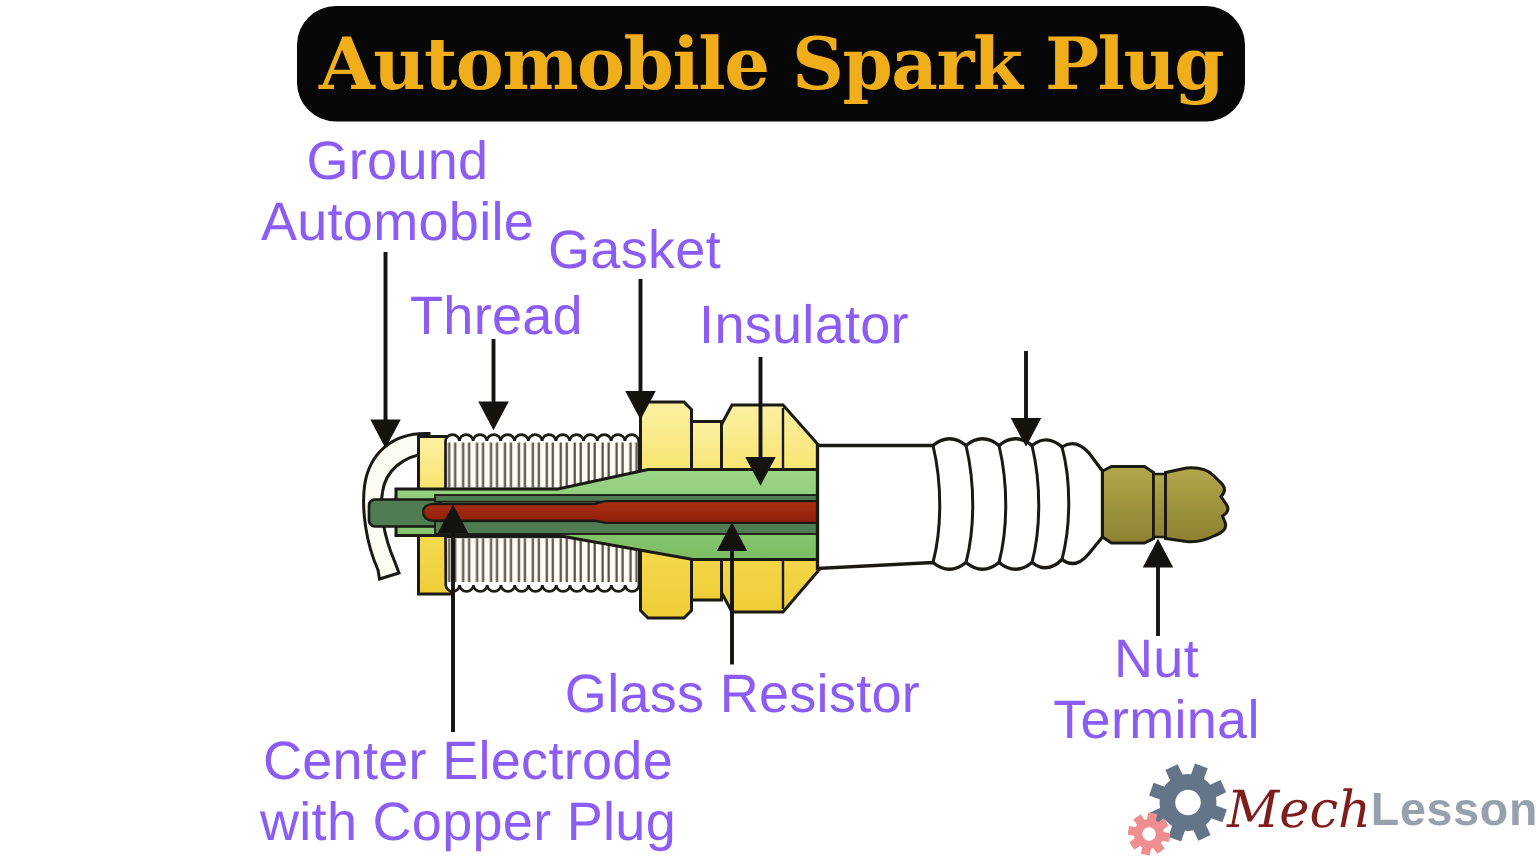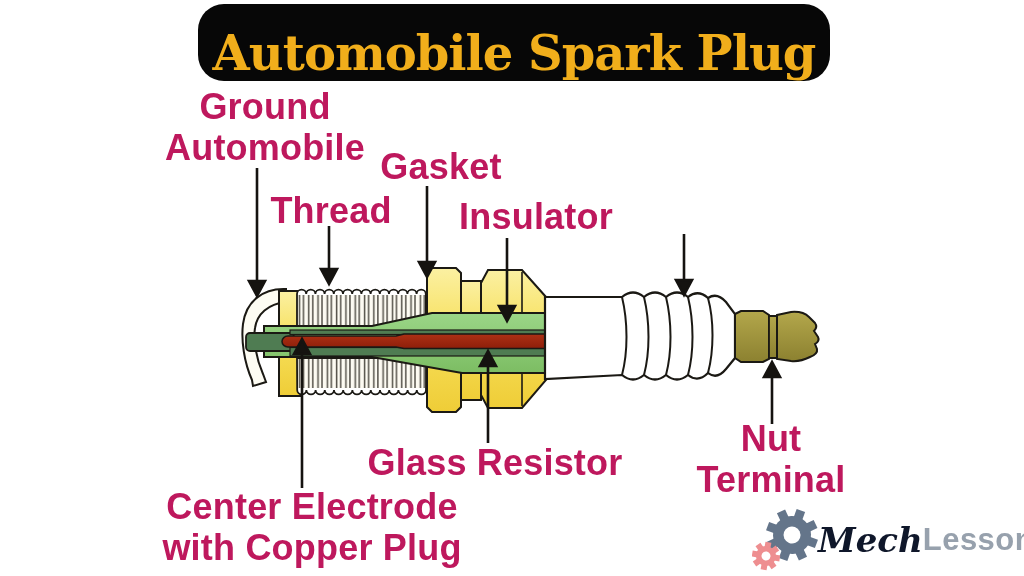--- a/index.html
+++ b/index.html
@@ -1,28 +1,28 @@
 <!DOCTYPE html>
 <html><head>
 <meta charset="utf-8">
 <style>
   html,body{margin:0;padding:0;background:#ffffff;}
   #stage{position:relative;width:1024px;height:576px;background:#ffffff;overflow:hidden;
          font-family:"Liberation Sans",sans-serif;}
   #plug-svg{position:absolute;left:0;top:0;}
   .title-box{position:absolute;left:198px;top:4px;width:632px;height:77px;background:#070707;
-             border-radius:26px;display:flex;align-items:flex-end;justify-content:center;}
+             border-radius:26px;display:flex;align-items:center;justify-content:center;}
   .title-text{font-family:"DejaVu Serif",serif;font-weight:700;font-size:48px;color:#F1AE1B;
               letter-spacing:-1px;white-space:nowrap;}
   .lbl{position:absolute;transform:translate(-50%,-50%);font-size:36px;line-height:41px;
-       color:#be185d;text-align:center;white-space:nowrap;letter-spacing:0.2px;font-weight:bold;}
+       color:#8b5cf6;text-align:center;white-space:nowrap;letter-spacing:0.2px;}
   .logo{position:absolute;left:752px;top:508px;display:flex;align-items:center;height:64px;}
   .logo-gears{width:72px;height:64px;flex:0 0 auto;}
-  .logo-mech{font-family:"DejaVu Serif",serif;font-style:italic;font-weight:700;font-size:34px;
-             color:#0f172a;margin-left:-6px;}
+  .logo-mech{font-family:"DejaVu Serif",serif;font-style:italic;font-weight:400;font-size:34px;
+             color:#7f1d1d;margin-left:-6px;}
   .logo-lesson{font-weight:700;font-size:31px;color:#97A1AD;letter-spacing:0.5px;}
 </style>
 </head>
 <body>
 
 <div id="stage">
 
   <svg id="plug-svg" width="1024" height="576" viewBox="0 0 1024 576">
     <defs>
       <linearGradient id="yg" x1="0" y1="0" x2="0" y2="1">
@@ -126,21 +126,21 @@
     <span class="title-text">Automobile Spark Plug</span>
   </div>
 
   <div class="lbl" style="left:265px;top:127px">
     <div>Ground</div>
     <div>Automobile</div>
   </div>
   <div class="lbl" style="left:331px;top:210px">
     <div>Thread</div>
   </div>
-  <div class="lbl" style="left:441px;top:166px">
+  <div class="lbl" style="left:423px;top:166px">
     <div>Gasket</div>
   </div>
   <div class="lbl" style="left:536px;top:216px">
     <div>Insulator</div>
   </div>
   <div class="lbl" style="left:771px;top:459px">
     <div>Nut</div>
     <div>Terminal</div>
   </div>
   <div class="lbl" style="left:495px;top:462px">

